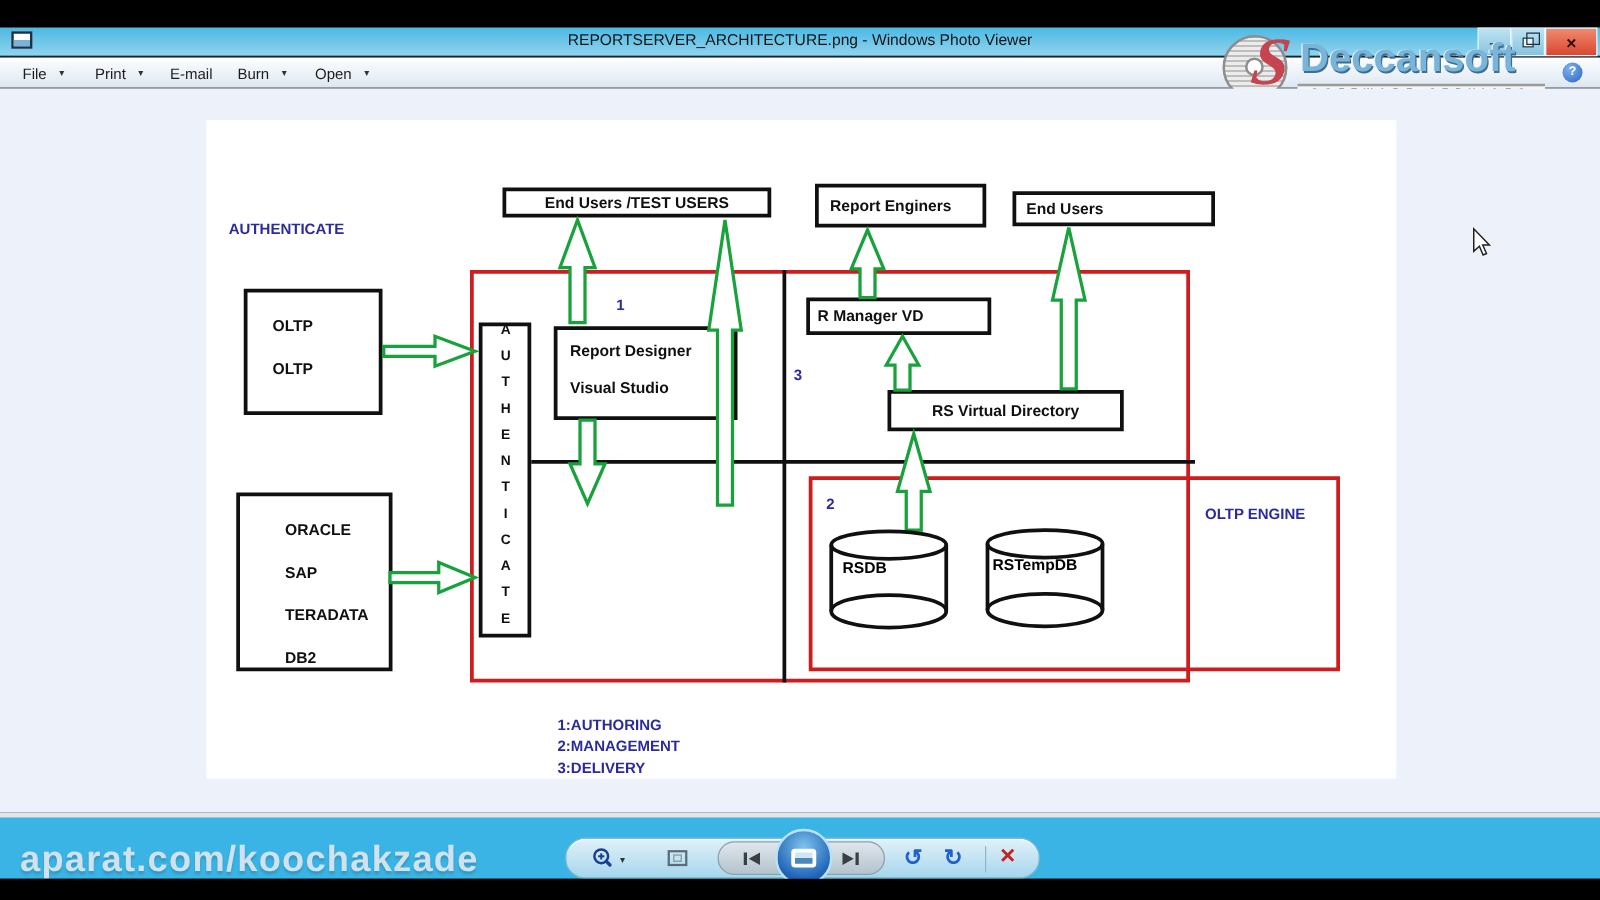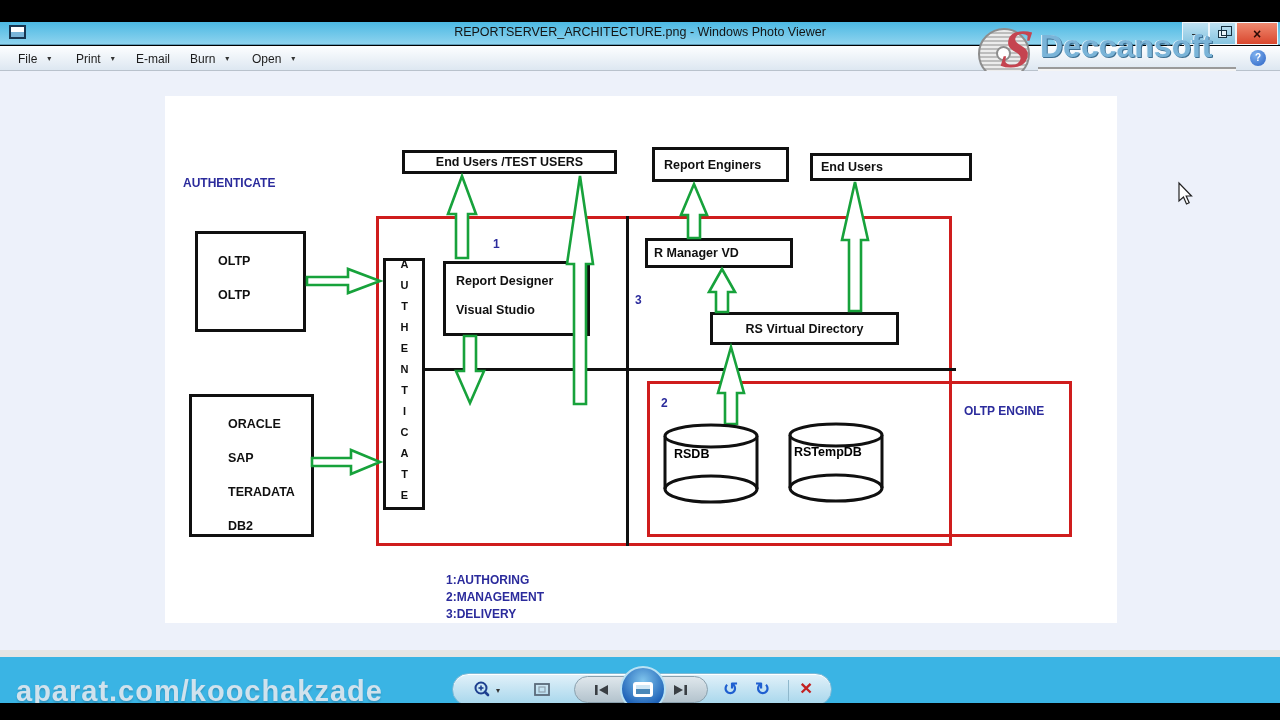--- a/index.html
+++ b/index.html
@@ -61,21 +61,21 @@
   .redrect { position:absolute; border:3px solid #cf1d1d; }
   .blackline { position:absolute; background:#101010; }
   .vert-text { writing-mode:vertical-lr; text-orientation:upright; letter-spacing:9px;
     font-size:11px; font-weight:700; line-height:1; }
   .twolines div { line-height:15px; }
 
   svg.overlay { position:absolute; left:0; top:0; width:1280px; height:720px; pointer-events:none; }
 
   
   .band { position:absolute; left:0; top:650px; width:1280px; height:53px; background:#3ab4e4;
-    border-top:7px solid #e5e5e5; }
+    border-top:4px solid #e5e5e5; }
   .pill { position:absolute; left:452px; top:16px; width:380px; height:33px; border-radius:17px;
     background:linear-gradient(#e2f1f9,#a6d6ec); border:1px solid #7cb9d6;
     box-shadow:inset 0 1px 0 #fff; display:flex; align-items:center; }
   .tool { display:flex; align-items:center; justify-content:center; }
   .navgroup { position:absolute; left:121px; top:2px; width:134px; height:27px; border-radius:14px;
     background:linear-gradient(#dfe7ec,#b3c3cd); border:1px solid #8aa0ad; }
   .navbtn { position:absolute; top:2px; width:46px; height:22px; display:flex; align-items:center;
     justify-content:center; }
   .centerbtn { position:absolute; left:167px; top:-8px; width:46px; height:46px; border-radius:50%;
     background:radial-gradient(circle at 50% 30%, #7fc4ec, #1f63b8 70%); border:2px solid #b9e2f4;

